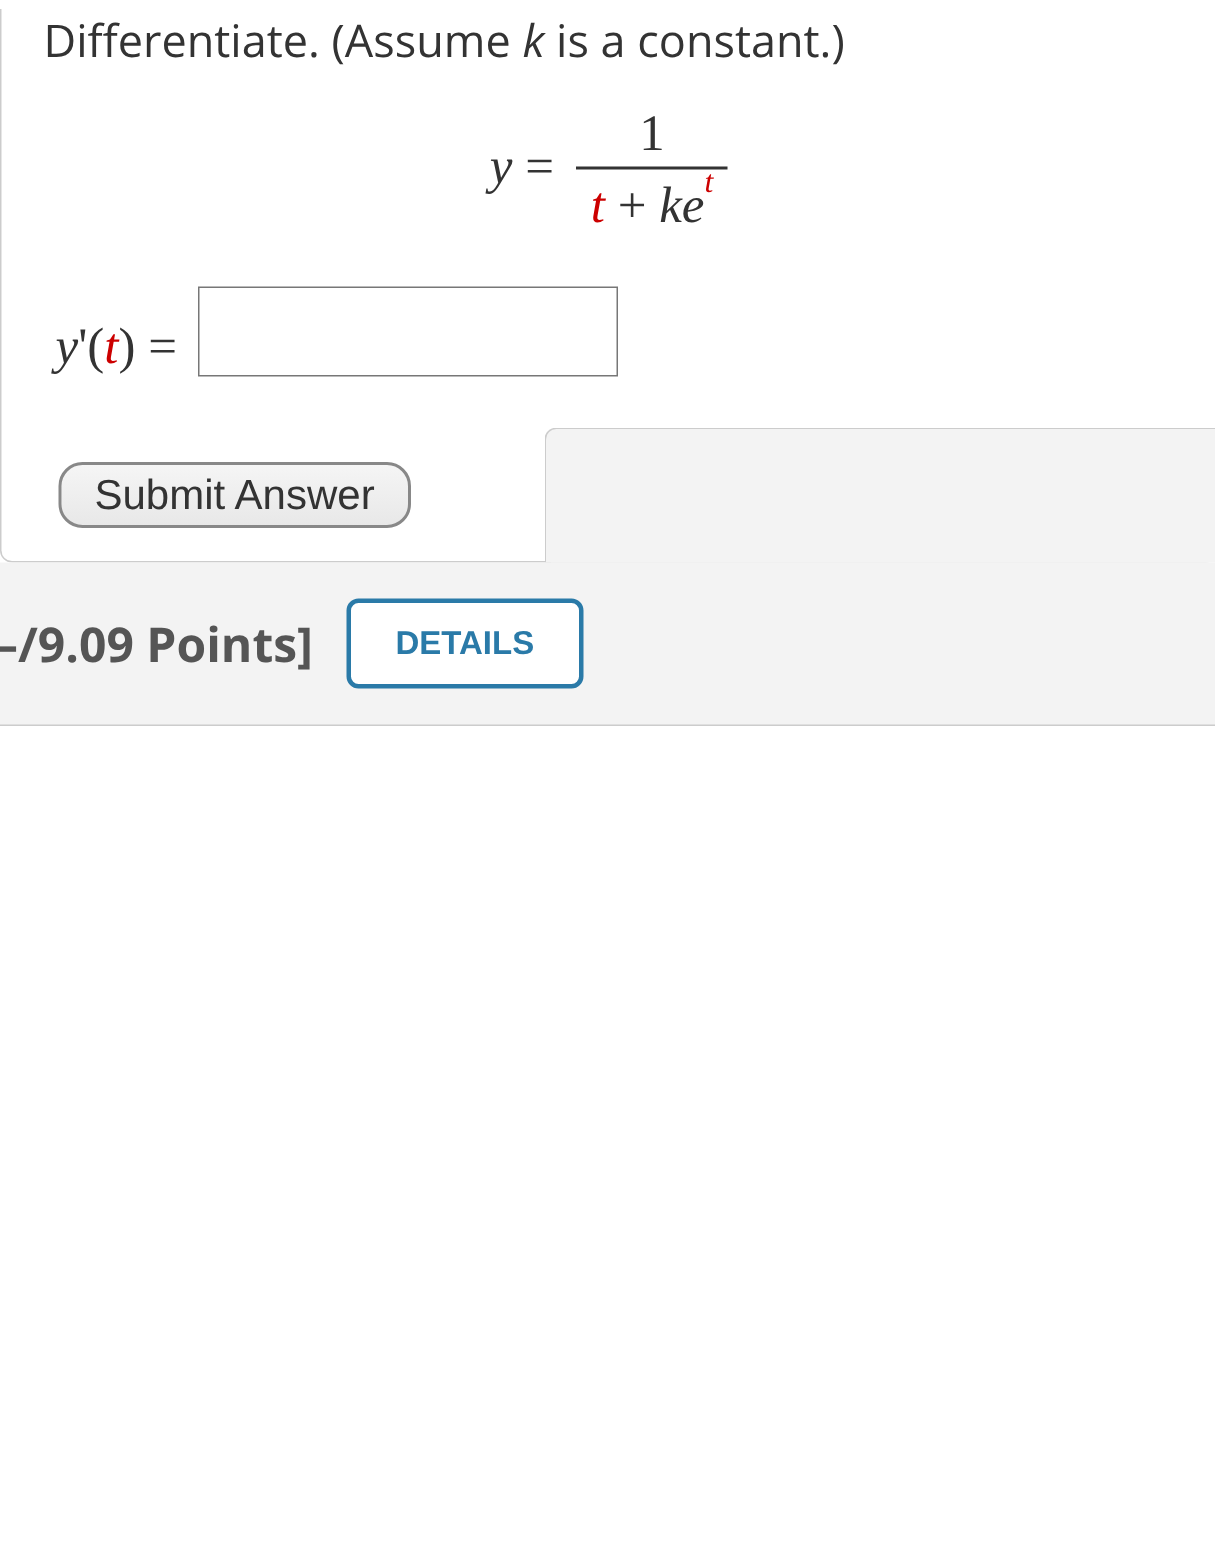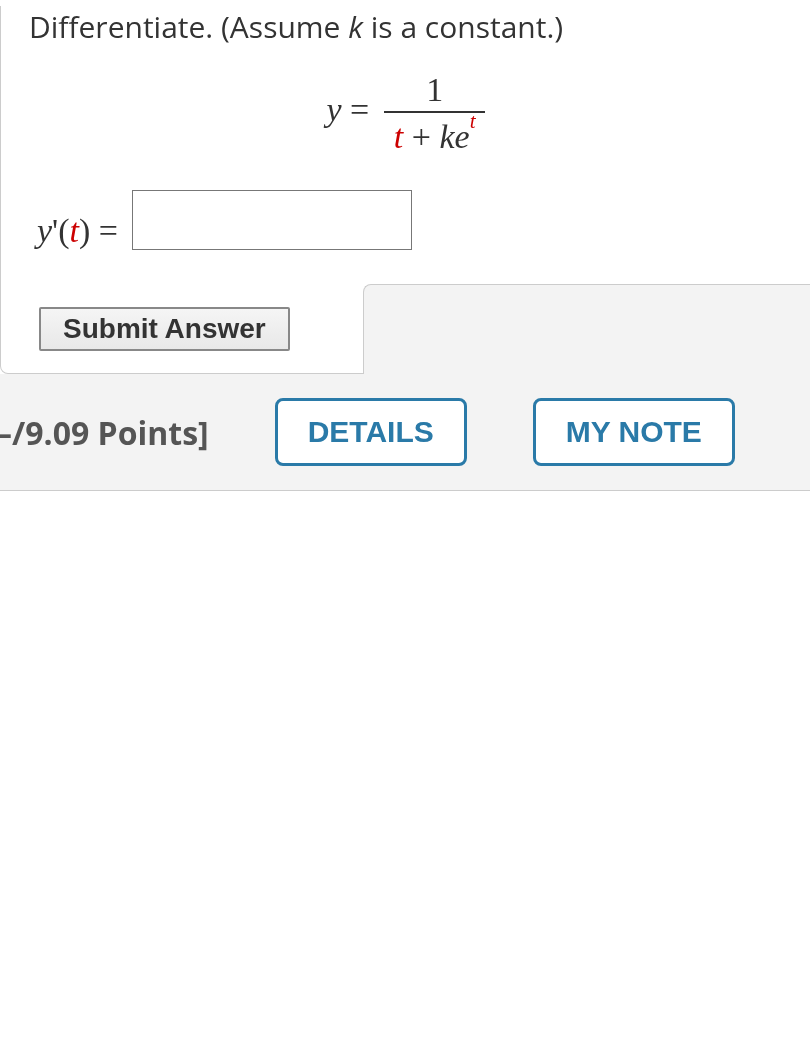--- a/index.html
+++ b/index.html
@@ -40,26 +40,25 @@
     width: 280px; height: 60px; border: 1px solid #777; background: #fff;
     font-family: "Times New Roman", serif; font-size: 28px; padding: 4px 8px;
   }
   .answer-box-wide { width: 260px; height: 60px; }
   .italic { font-style: italic; }
   .red { color: #c00; }
   .submit-wrap { margin: 0 0 22px 10px; }
   .submit-btn {
     font-size: 28px;
     padding: 4px 22px;
-    border-radius: 2px;
+    border-radius: 16px;
     border: 2px solid #888;
     background: linear-gradient(#f5f5f5, #e8e8e8);
     color: #333;
     cursor: pointer;
-    font-weight: bold;
   }
   .divider-notch {
     position: absolute;
     right: -2px; bottom: -1px;
     width: 450px; height: 90px;
     border-left: 1px solid #ccc;
     border-top: 1px solid #ccc;
     border-radius: 8px 0 0 0;
     background: #f3f3f3;
   }
@@ -71,26 +70,25 @@
     margin-left: -4px;
   }
   .points {
     font-weight: 700; color: #555; font-size: 32px; white-space: nowrap;
   }
   .pill-btn {
     border: 3px solid #2a7aa8;
     color: #2a7aa8;
     background: #fff;
     font-weight: 700;
-    font-size: 30px;
+    font-size: 22px;
     padding: 14px 30px;
     border-radius: 8px;
     cursor: pointer;
     white-space: nowrap;
-    margin-left: 44px;
   }
   .q2 { padding: 24px 28px 0 28px; }
   sup { font-size: 0.62em; position: relative; top: -0.4em; }
 </style>
 </head>
 <body>
 
 <div class="q1">
   <div class="prompt">
     <span>Differentiate. (Assume </span><span class="italic">k</span><span> is a constant.)</span>
@@ -117,19 +115,18 @@
   <div class="submit-wrap">
     <button class="submit-btn">Submit Answer</button>
   </div>
 
   <div class="divider-notch"></div>
 </div>
 
 <div class="header-bar">
   <span class="points">–/9.09 Points]</span>
   <button class="pill-btn">DETAILS</button>
-  <button class="pill-btn">MY NOTE</button>
 </div>
 
 <div class="q2">
 
 
 </div>
 
 </body></html>

